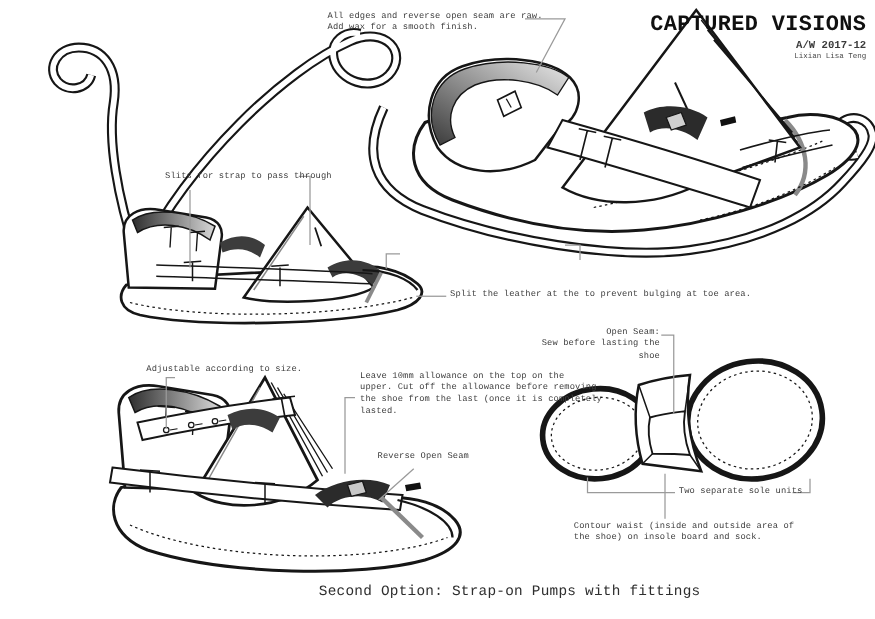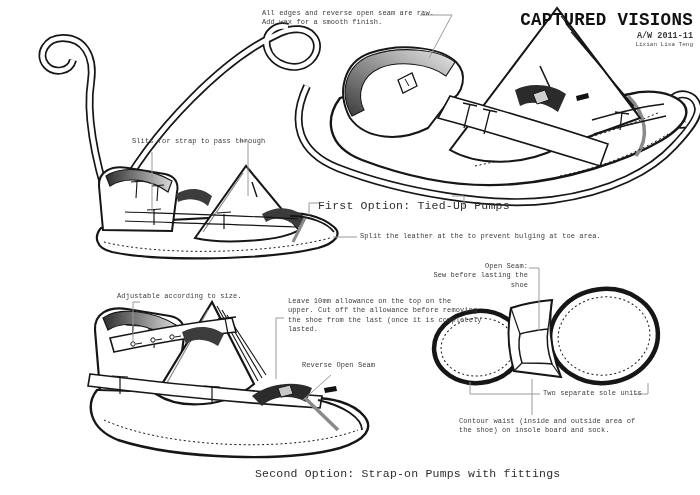--- a/index.html
+++ b/index.html
@@ -142,30 +142,29 @@
       <path class="leader" d="M284,318 L276,318 L276,379"></path>
       <path class="leader" d="M331,375 L303,400"></path>
       <path class="leader" d="M470,382 L470,394 L540,394"></path>
       <path class="leader" d="M634,394 L648,394 L648,383"></path>
       <path class="leader" d="M532,379 L532,415"></path>
     </g>
   </svg>
 
   <div class="title-block">
     <div class="t">CAPTURED VISIONS</div>
-    <div class="s">A/W 2011-11</div>
+    <div class="s">A/W 2017-12</div>
     <div class="a">Lixian Lisa Teng</div>
   </div>
 
   <div class="lbl" style="left:262px;top:9px;">All edges and reverse open seam are raw.
 Add wax for a smooth finish.</div>
 
   <div class="lbl" style="left:132px;top:137px;">Slits for strap to pass through</div>
 
-  <div class="caption" style="left:318px;top:199px;">First Option: Tied-Up Pumps</div>
 
   <div class="lbl" style="left:360px;top:232px;">Split the leather at the to prevent bulging at toe area.</div>
 
   <div class="lbl r" style="left:430px;top:262px;width:98px;">Open Seam:
 Sew before lasting the shoe</div>
 
   <div class="lbl" style="left:117px;top:292px;">Adjustable according to size.</div>
 
   <div class="lbl" style="left:288px;top:297px;">Leave 10mm allowance on the top on the
 upper. Cut off the allowance before removing

